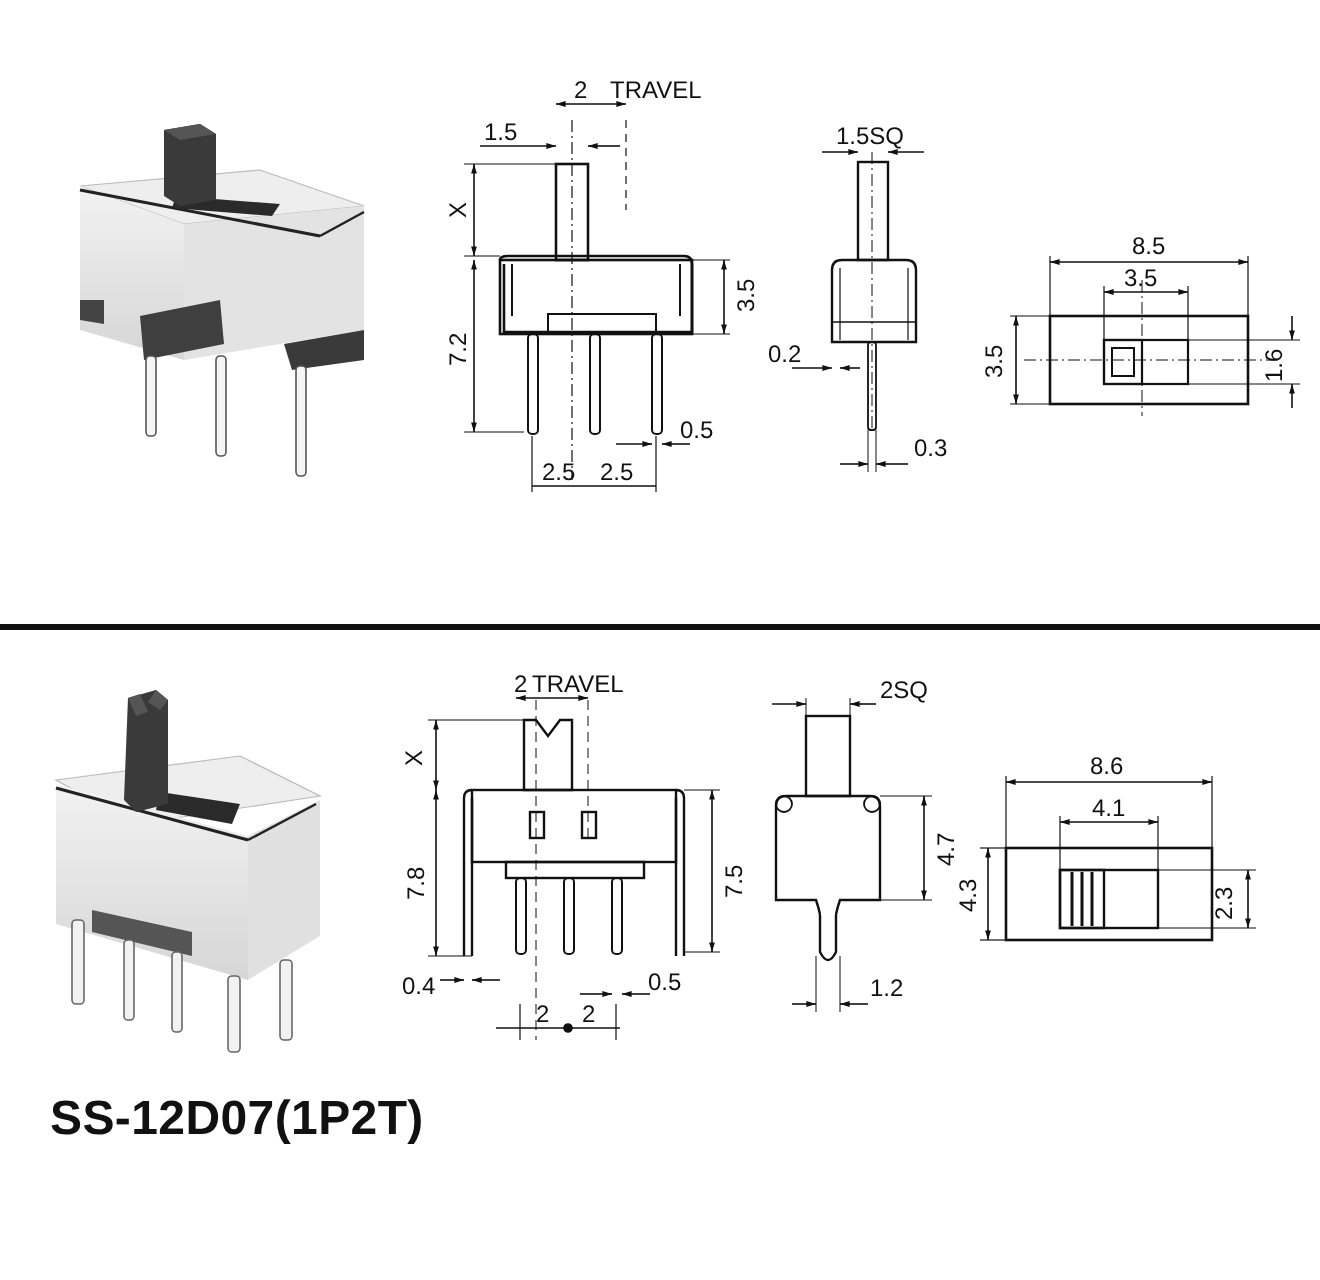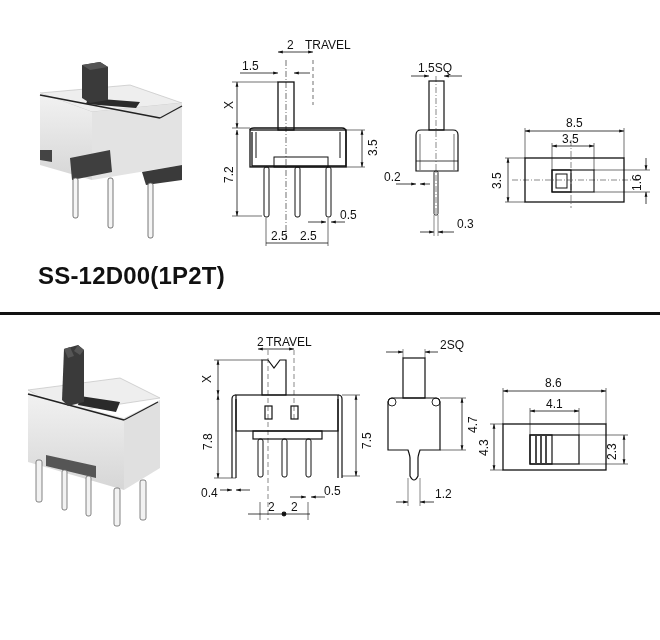--- a/index.html
+++ b/index.html
@@ -149,21 +149,20 @@
       <line x1="594" y1="170" x2="650" y2="170" stroke-width="0.6"></line>
       <line x1="594" y1="192" x2="650" y2="192" stroke-width="0.6"></line>
       <line x1="646" y1="158" x2="646" y2="170" marker-end="url(#arr)" stroke-width="0.8"></line>
       <line x1="646" y1="192" x2="646" y2="204" marker-start="url(#arr)" stroke-width="0.8"></line>
     </g>
     <text class="dim" x="566" y="127">8.5</text>
     <text class="dim" x="562" y="143">3.5</text>
     <text class="dim" x="488" y="186" transform="rotate(-90 496 181)">3.5</text>
     <text class="dim" x="626" y="186" transform="rotate(-90 636 181)">1.6</text>
   </svg>
-  <div class="model-title" id="title-top">SS-12D00(1P2T)</div>
 </div>
 
 <div class="divider"></div>
 
 <div class="panel" id="panel-bottom">
   <svg width="660" height="322" viewBox="0 318 660 322">
 
     <g>
       <polygon points="28,390 120,378 160,398 68,412" fill="#eeeeee" stroke="#bbb" stroke-width="0.6"></polygon>
       <polygon points="28,392 124,418 124,490 28,462" fill="url(#bodyGrad)"></polygon>
@@ -283,13 +282,14 @@
 
       <line x1="579" y1="435" x2="628" y2="435" stroke-width="0.6"></line>
       <line x1="579" y1="464" x2="628" y2="464" stroke-width="0.6"></line>
       <line x1="624" y1="435" x2="624" y2="464" stroke-width="0.8" marker-start="url(#arr)" marker-end="url(#arr)"></line>
     </g>
     <text class="dim" x="545" y="387">8.6</text>
     <text class="dim" x="546" y="408">4.1</text>
     <text class="dim" x="474" y="452" transform="rotate(-90 483 447)">4.3</text>
     <text class="dim" x="601" y="455" transform="rotate(-90 611 450)">2.3</text>
   </svg>
+  <div class="model-title" id="title-bottom">SS-12D07(1P2T)</div>
 </div>
 
 </body></html>

